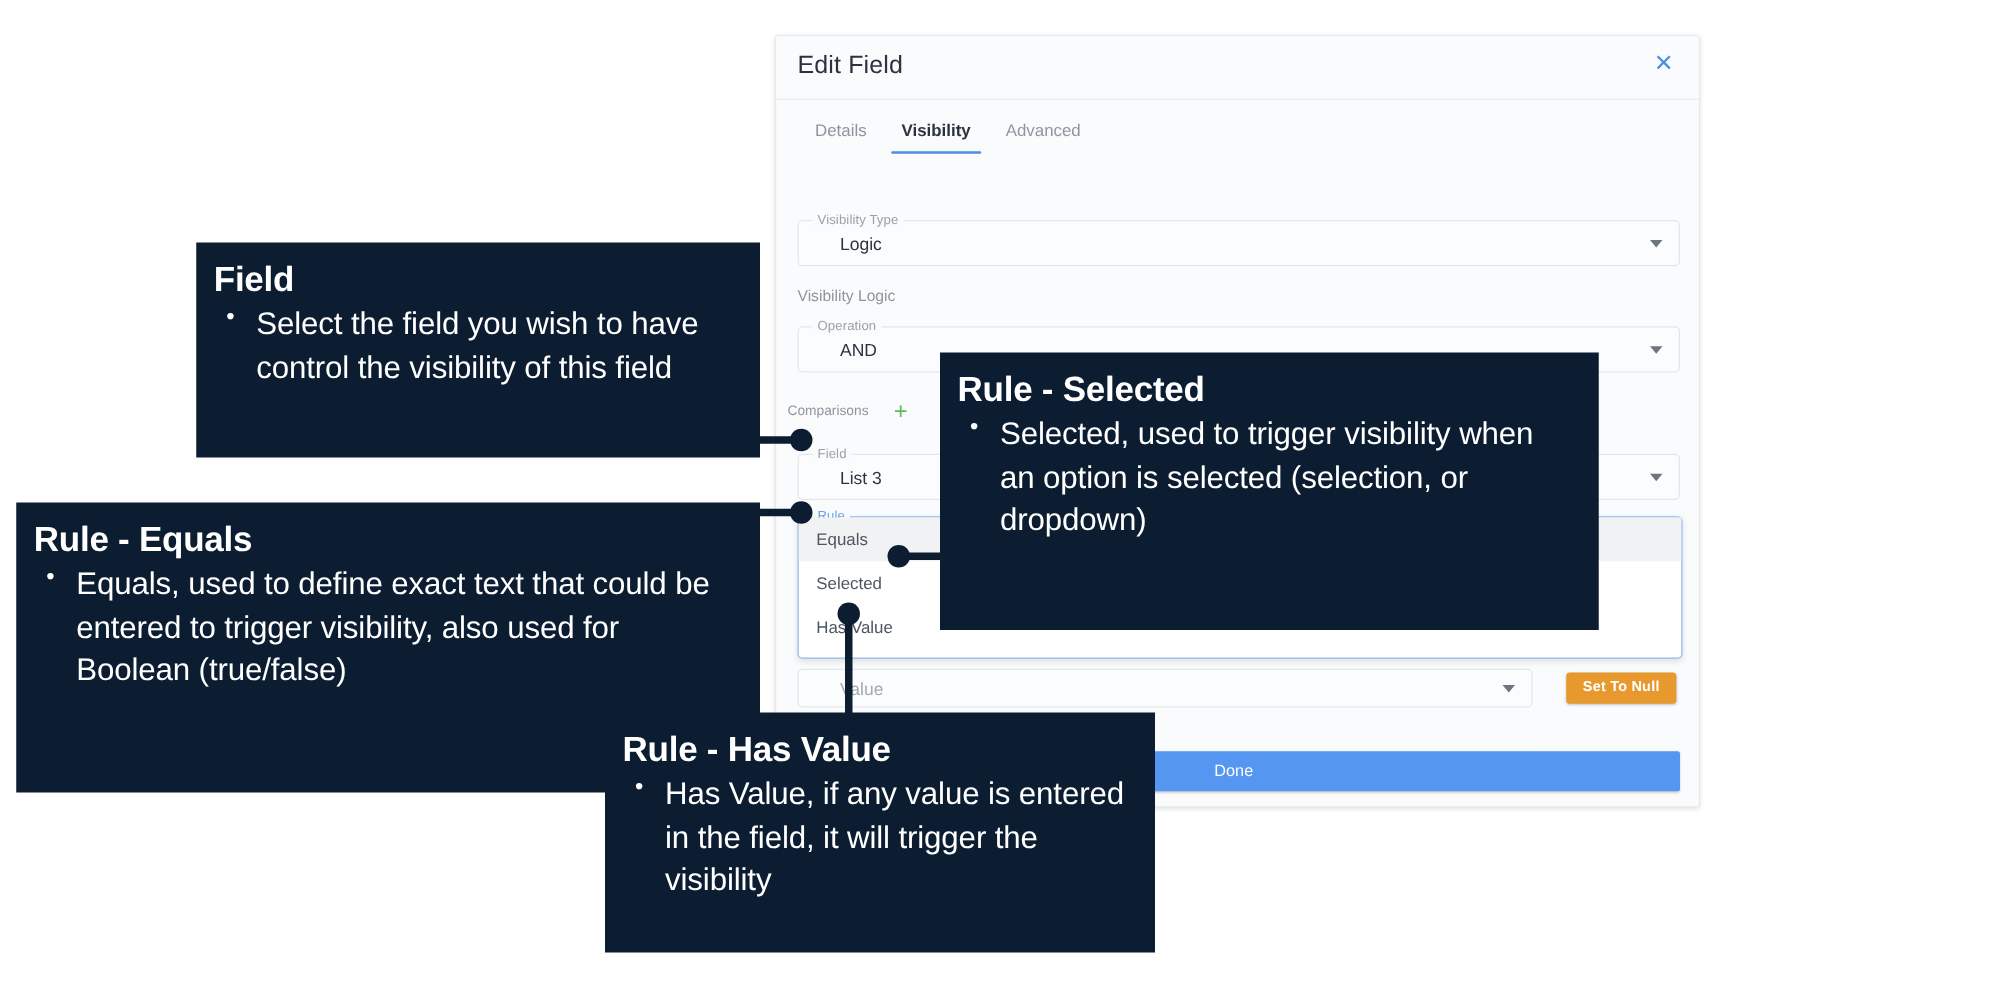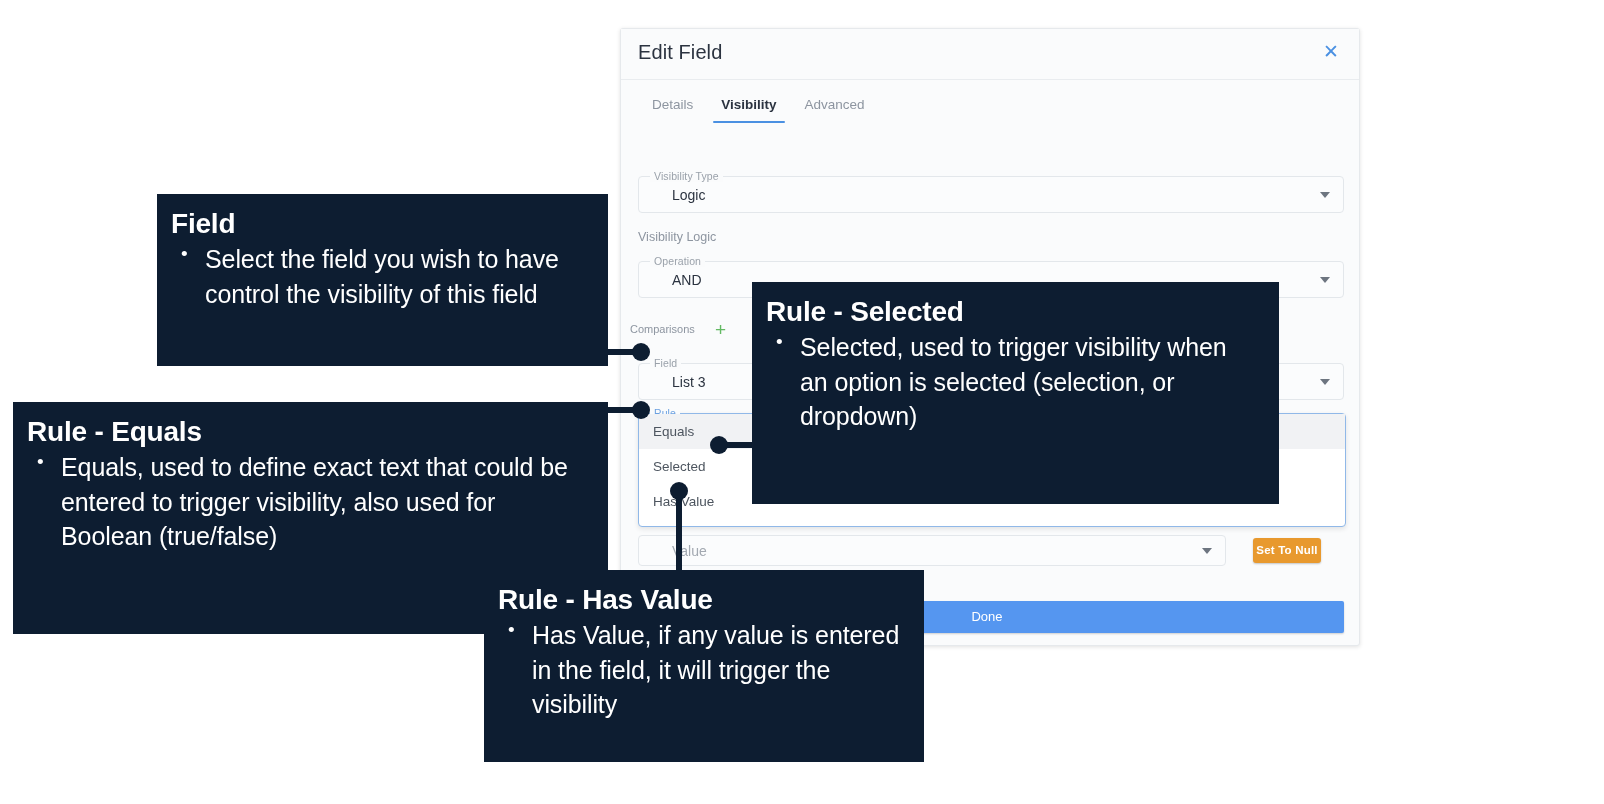--- a/index.html
+++ b/index.html
@@ -196,21 +196,21 @@
   .dd-option.hl { background: #f1f2f4; }
   #opt-0 { top: 0px; }
   #opt-1 { top: 35px; }
   #opt-2 { top: 70px; }
 
   
   #set-null-button {
     position: absolute;
     left: 632px;
     top: 509px;
-    width: 68px;
+    width: 88px;
     height: 25px;
     background: #e8992e;
     border-radius: 3px;
     color: #ffffff;
     font-size: 11.5px;
     font-weight: 700;
     text-align: center;
     line-height: 25px;
     cursor: pointer;
     box-shadow: 0 1px 2px rgba(0,0,0,.22);

